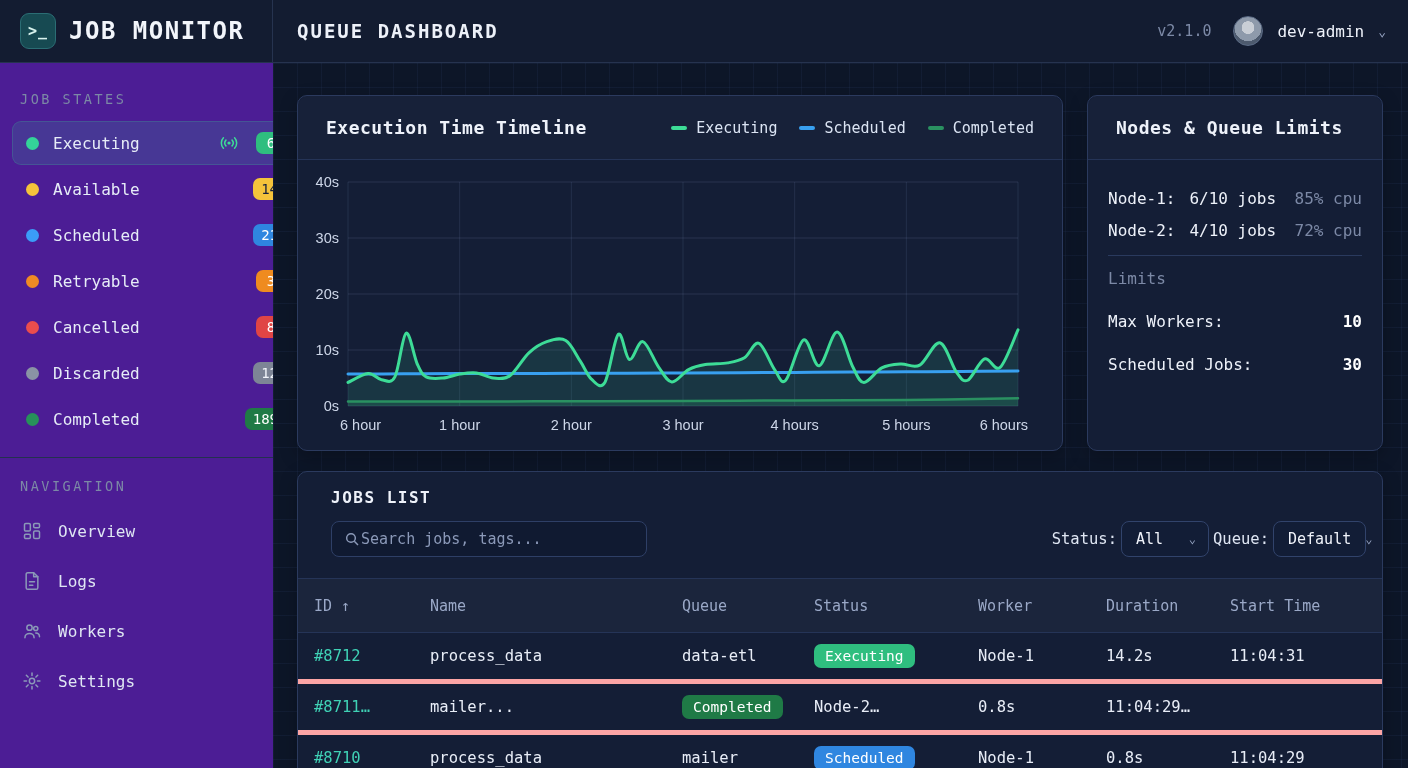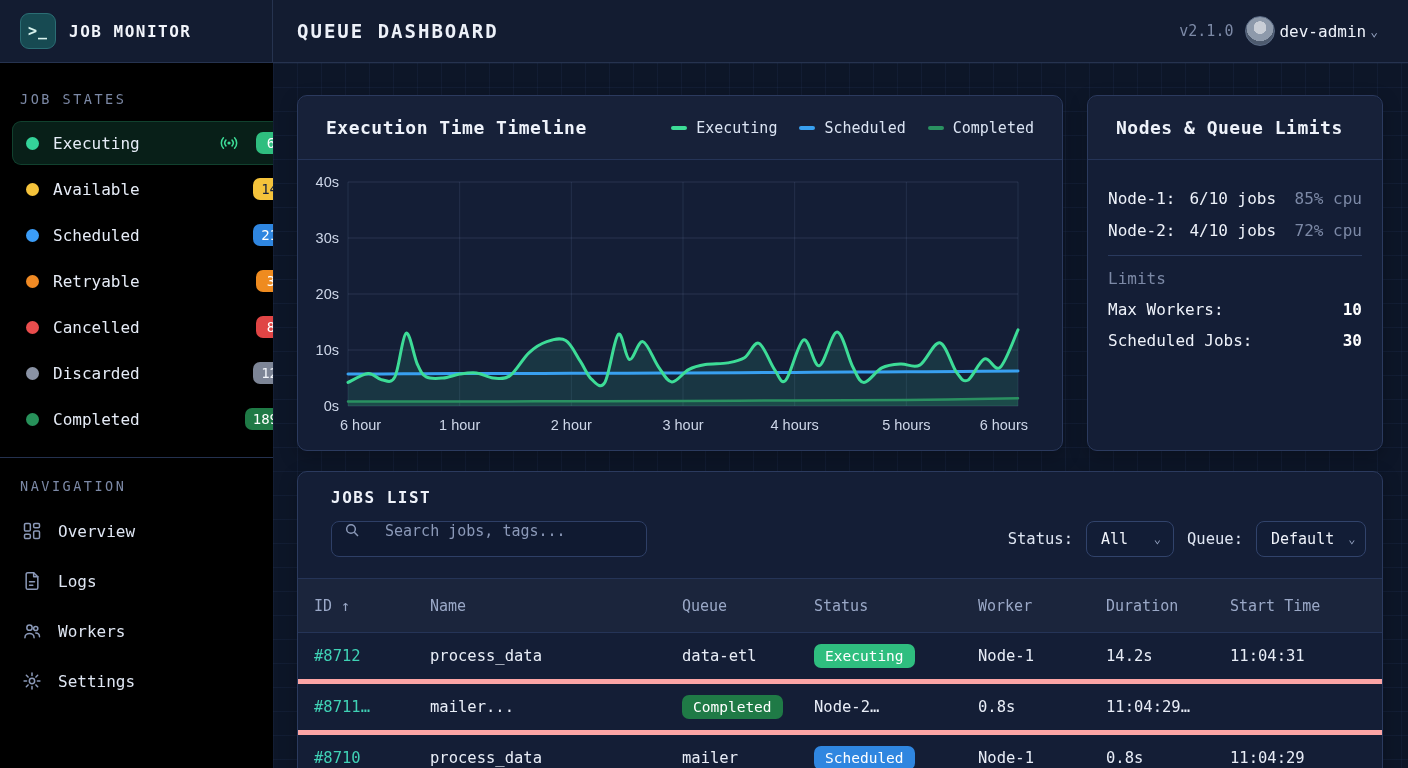--- a/index.html
+++ b/index.html
@@ -20,36 +20,36 @@
     width:273px; height:100%; flex:0 0 273px;
     display:flex; align-items:center; gap:13px;
     padding-left:20px; border-right:1px solid #26334f;
   }
   .logo {
     width:36px; height:36px; border-radius:9px;
     background:#174a52; border:1px solid #2b6d74;
     display:flex; align-items:center; justify-content:center;
     color:#d9f3ee; font-size:15px; font-weight:bold; letter-spacing:1px;
   }
-  .brand-name { font-size:16px; font-weight:bold; letter-spacing:1.5px; color:#f2f5fb; }
+  .brand-name { font-size:24px; font-weight:bold; letter-spacing:1.5px; color:#f2f5fb; }
   .page-title { font-size:19px; font-weight:bold; letter-spacing:2px; color:#edf1f9; padding-left:24px; }
-  .topbar-right { margin-left:auto; display:flex; align-items:center; gap:4px; padding-right:30px; }
+  .topbar-right { margin-left:auto; display:flex; align-items:center; gap:14px; padding-right:22px; }
   .version { color:#7c89a6; font-size:15px; }
   .avatar {
     width:30px; height:30px; border-radius:50%;
     background:radial-gradient(circle at 50% 38%, #c9ced6 0 28%, #8e9aab 29% 60%, #4d5a6e 61%);
     border:1px solid #5b6b85; margin-left:8px;
   }
   .username { font-size:16px; color:#eef2fa; }
   .chev { color:#9aa8c7; font-size:13px; }
 
   
   .sidebar {
     position:absolute; top:63px; left:0; bottom:0; width:311px;
-    background:#000000; border-right:1px solid #26334f;
+    background:#4c1d95; border-right:1px solid #26334f;
     padding-top:18px;
   }
   .section-label {
     color:#7c89a6; font-size:13.5px; letter-spacing:2.5px;
     padding:10px 20px 12px 20px;
   }
   .state-item {
     height:44px; margin:2px 12px; padding:0 12px 0 14px;
     display:flex; align-items:center; gap:14px;
     border-radius:9px; cursor:pointer;
@@ -105,40 +105,40 @@
 
   
   .nodes-card { width:296px; height:356px; }
   .nodes-body { padding:16px 20px; font-size:16px; }
   .muted { color:#7c89a6; }
   .worker-row { display:flex; align-items:baseline; margin-top:13px; white-space:nowrap; }
   .worker-name { color:#eef2fa; }
   .worker-jobs { color:#eef2fa; margin-left:14px; }
   .worker-cpu  { color:#7c89a6; margin-left:auto; }
   .mini-divider { border-top:1px solid #2a3a5e; margin:15px 0 13px 0; }
-  .limit-row { display:flex; margin-top:12px; }
+  .limit-row { display:flex; margin-top:24px; }
   .limit-label { color:#eef2fa; }
   .limit-value { margin-left:auto; color:#ffffff; font-weight:bold; }
 
   
   .jobs-card { margin-top:20px; width:1086px; height:340px; overflow:hidden; }
   .jobs-head { padding:16px 16px 0 16px;margin-left:17px; }
   .jobs-title { font-size:16px; font-weight:bold; letter-spacing:1.5px; color:#eef2fa; }
   .toolbar { display:flex; align-items:center; margin-top:14px; }
   .searchbox {
     width:316px; height:36px; border:1px solid #2e3f66; border-radius:8px;
-    background:#101a31; display:flex; align-items:flex-start; gap:25px; padding:0 12px;
+    background:#101a31; display:flex; align-items:center; gap:1px; padding:0 12px;
   }
   .searchbox svg { flex:0 0 auto; }
   .searchbox input {
     background:transparent; border:none; outline:none; color:#dfe6f3;
     font-family:inherit; font-size:15px; width:100%;
   }
   .searchbox input::placeholder { color:#8b99b8; }
-  .filters { margin-left:auto; display:flex; align-items:center; gap:13px; }
+  .filters { margin-left:auto; display:flex; align-items:center; gap:4px; }
   .filter-label { font-size:15.5px; color:#dfe6f3; }
   .select {
     height:36px; border:1px solid #31436b; border-radius:8px; background:#121d36;
     display:flex; align-items:center; gap:14px; padding:0 12px 0 14px;
     font-size:15px; color:#f0f3fa; cursor:pointer;
   }
   .select .chev { font-size:12px; }
   .table { margin-top:21px; }
   .tr {
     display:grid;
@@ -363,21 +363,21 @@
           </svg>
           <input type="text" placeholder="Search jobs, tags..." style="">
         </div>
         <div class="filters">
           <span class="filter-label">Status:</span>
           <div class="select" style="width:88px">
             <span>All</span>
             <span class="chev" style="margin-left:auto">⌄</span>
           </div>
           <span class="filter-label">Queue:</span>
-          <div class="select" style="width:110px">
+          <div class="select" style="width:93px">
             <span>Default</span>
             <span class="chev" style="margin-left:auto">⌄</span>
           </div>
         </div>
       </div>
     </div>
     <div class="table">
       <div class="tr thead" id="table-head">
           <div>ID ↑</div>
           <div>Name</div>

